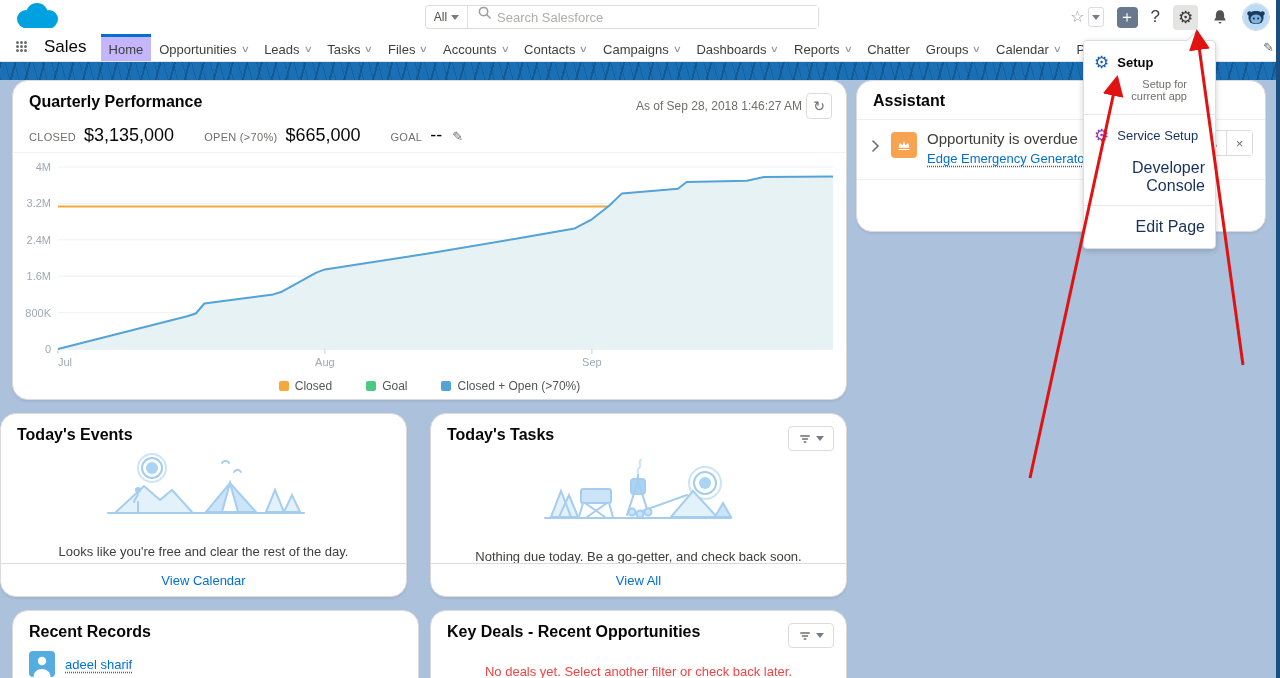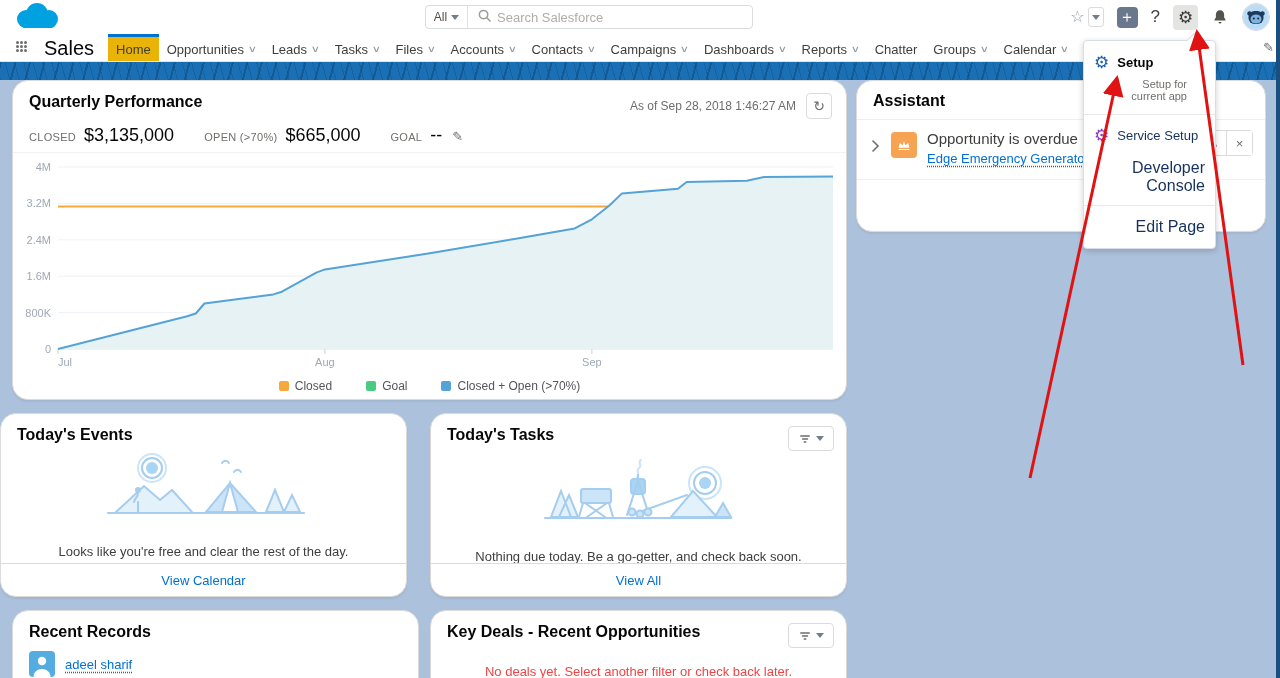--- a/index.html
+++ b/index.html
@@ -3,22 +3,22 @@
 <meta charset="utf-8">
 <style>
   * { margin:0; padding:0; box-sizing:border-box; }
   html,body { width:1280px; height:678px; }
   body { font-family:"Liberation Sans", sans-serif; color:#3e3e3c; background:#fff; }
   #page { position:relative; width:1280px; height:678px; overflow:hidden; background:#fff; }
 
   
   .gheader { position:absolute; left:0; top:0; width:1280px; height:34px; background:#fff; z-index:10; }
   .sf-logo { position:absolute; left:10px; top:1px; }
-  .search-wrap { position:absolute; left:425px; top:5px; width:328px; height:24px;
-    border:1px solid #d9dbdd; border-radius:4px; display:flex; align-items:center; background:#fff; }
+  .search-wrap { position:absolute; left:425px; top:5px; width:394px; height:24px;
+    border:1px solid #d9dbdd; border-radius:4px; display:flex; background:#fff; }
   .search-scope { width:42px; height:100%; display:flex; align-items:center; justify-content:center;
     gap:4px; font-size:12px; color:#514f4d; border-right:1px solid #e0e2e4; cursor:pointer; }
   .caret-down { width:0; height:0; border-left:4px solid transparent; border-right:4px solid transparent;
     border-top:5px solid #747e8b; display:inline-block; }
   .search-mag { margin:0 6px 0 10px; color:#9b9b98; font-size:13px; }
   .search-input { flex:1; border:none; outline:none; font-size:13px; color:#3e3e3c; font-family:"Liberation Sans",sans-serif; }
   .search-input::placeholder { color:#b0adab; }
   .hdr-icons { position:absolute; right:10px; top:0; height:34px; display:flex; align-items:center; gap:13px; }
   .fav-group { display:flex; align-items:center; }
   .star-glyph { font-size:16px; color:#8d9aa8; line-height:1; }
@@ -31,25 +31,25 @@
     justify-content:center; font-size:17px; color:#3a3a38; cursor:pointer; }
   .bell-btn { cursor:pointer; display:flex; }
   .avatar-btn { width:28px; height:28px; border-radius:50%; overflow:hidden; cursor:pointer; border:1px solid #cfd6de; }
 
   
   .navbar { position:absolute; left:0; top:34px; width:1280px; height:28px; background:#fff;
     border-bottom:1px solid #e2e4e8; display:flex; align-items:stretch; z-index:9; }
   .waffle { width:14px; height:14px; display:grid; grid-template-columns:repeat(3,4px); grid-template-rows:repeat(3,4px);
     margin:7px 8px 0 16px; cursor:pointer; }
   .waffle i { width:3px; height:3px; border-radius:50%; background:#6b6d70; }
-  .app-name { font-size:20px; color:#080707; margin:3px 14px 0 6px; }
+  .app-name { font-size:17px; color:#080707; margin:3px 14px 0 6px; }
   .tabs { display:flex; align-items:stretch; overflow:hidden; flex:1; }
   .tab { display:flex; align-items:center; padding:0 8px; font-size:13px; color:#3e3e3c; cursor:pointer;
     border-top:3px solid transparent; white-space:nowrap; }
-  .tab.active { background:#eab308; border-top:3px solid #0070d2; }
+  .tab.active { background:#c4b5fd; border-top:3px solid #0070d2; }
   .tab .tcaret { font-size:9px; color:#8c98a5; margin-left:5px; transform:scaleX(1.4); }
   .nav-pencil { position:absolute; right:6px; top:6px; font-size:13px; color:#706e6b; cursor:pointer; }
 
   
   .main-bg { position:absolute; left:0; top:62px; width:1280px; height:616px; background:#acc1dc; }
   .band { position:absolute; left:0; top:62px; width:1280px; height:18px; background:#1b6fb5;
     background-image:repeating-linear-gradient(105deg, rgba(10,74,125,.55) 0 2px, transparent 2px 14px),
                      repeating-linear-gradient(75deg, rgba(10,74,125,.35) 0 1px, transparent 1px 9px); }
   .right-strip { position:absolute; right:0; top:0; width:4px; height:678px; background:#1a4e7e; z-index:60; }
 
@@ -58,21 +58,21 @@
     box-shadow:0 2px 2px rgba(0,0,0,.06); }
   .card-title { font-size:16px; font-weight:bold; color:#080707; }
   #card-quarterly { left:12px; top:80px; width:835px; height:320px; }
   #card-assistant { left:856px; top:80px; width:410px; height:152px; }
   #card-events { left:0; top:413px; width:407px; height:184px; }
   #card-tasks { left:430px; top:413px; width:417px; height:184px; }
   #card-recent { left:12px; top:610px; width:407px; height:110px; }
   #card-keydeals { left:430px; top:610px; width:417px; height:110px; }
 
   .q-head { padding:12px 14px 6px 16px; display:flex; justify-content:space-between; align-items:flex-start; }
-  .q-asof { display:flex; align-items:center; gap:10px; }
+  .q-asof { display:flex; align-items:center; gap:4px; }
   .q-asof-text { font-size:12px; color:#706e6b; }
   .icon-btn { width:26px; height:26px; border:1px solid #dddbda; border-radius:4px; background:#fff;
     display:flex; align-items:center; justify-content:center; font-size:14px; color:#706e6b; cursor:pointer; }
   .q-stats { padding:0 16px 6px; display:flex; align-items:baseline; gap:30px; border-bottom:1px solid #f3f2f2; }
   .stat { display:flex; align-items:baseline; gap:8px; }
   .stat-label { font-size:11px; color:#706e6b; letter-spacing:.3px; }
   .stat-value { font-size:18px; color:#080707; }
   .goal-pencil { font-size:13px; color:#706e6b; cursor:pointer; margin-left:2px; }
   .ax { font-size:11px; fill:#9ea9b5; font-family:"Liberation Sans",sans-serif; }
   .legend-row { position:absolute; bottom:6px; left:0; width:100%; display:flex; justify-content:center; gap:34px; }

